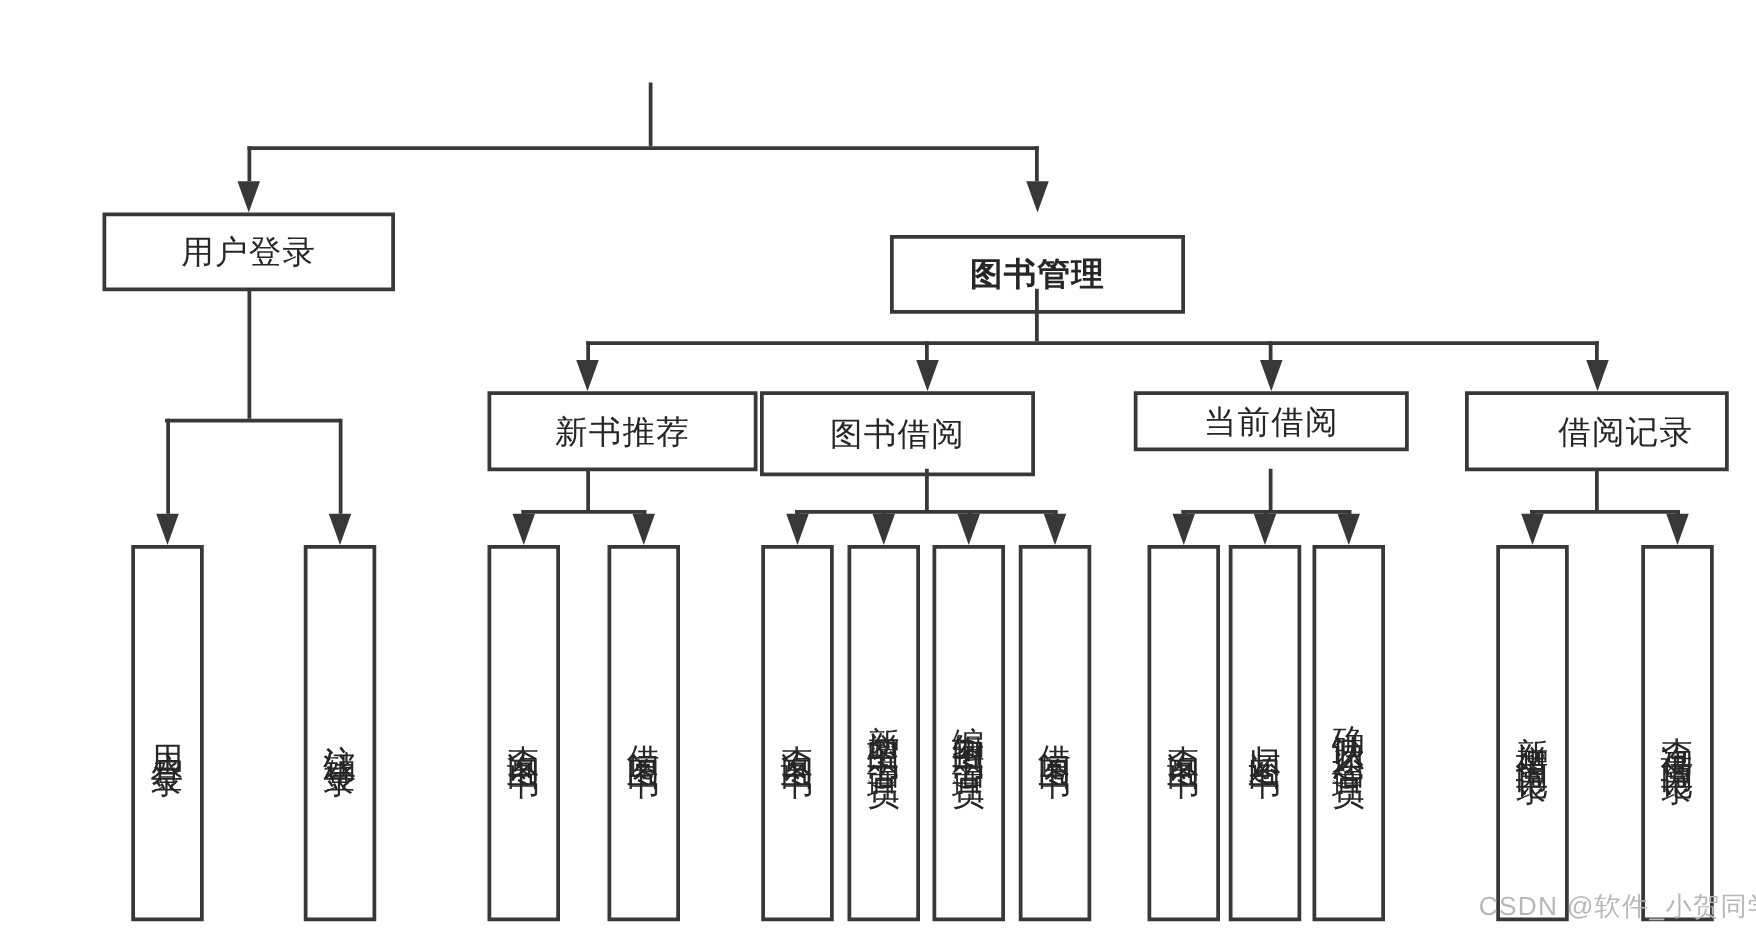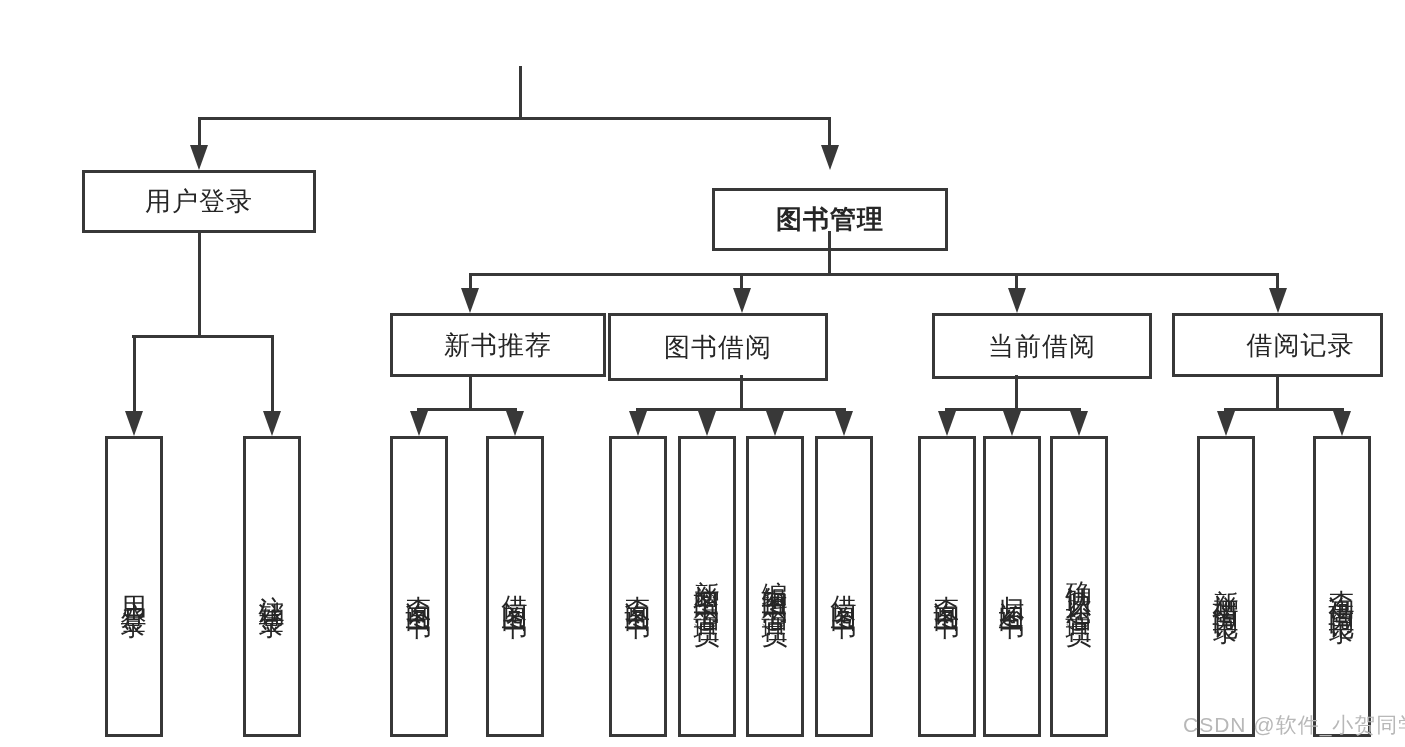--- a/index.html
+++ b/index.html
@@ -108,21 +108,21 @@
   <div class="ah" style="left:1008px;top:288px;"></div>
   <div class="v" style="left:1276px;top:273px;height:15px;"></div>
   <div class="ah" style="left:1269px;top:288px;"></div>
 
   <div class="node" style="left:362px;top:313px;width:216px;height:64px;margin-left:28px;">
     <span>新书推荐</span>
   </div>
   <div class="node" style="left:608px;top:313px;width:220px;height:68px;">
     <span>图书借阅</span>
   </div>
-  <div class="node" style="left:932px;top:313px;width:220px;height:66px;">
+  <div class="node" style="left:907px;top:313px;width:220px;height:48px;">
     <span>当前借阅</span>
   </div>
   <div class="node" style="left:1172px;top:313px;width:211px;height:64px;padding-left:46px;">
     <span>借阅记录</span>
   </div>
 
   <div class="v" style="left:469px;top:375px;height:33px;"></div>
   <div class="h" style="left:417px;top:408px;width:100px;"></div>
   <div class="v" style="left:418px;top:408px;height:6px;"></div>
   <div class="ah" style="left:410px;top:411px;"></div>

